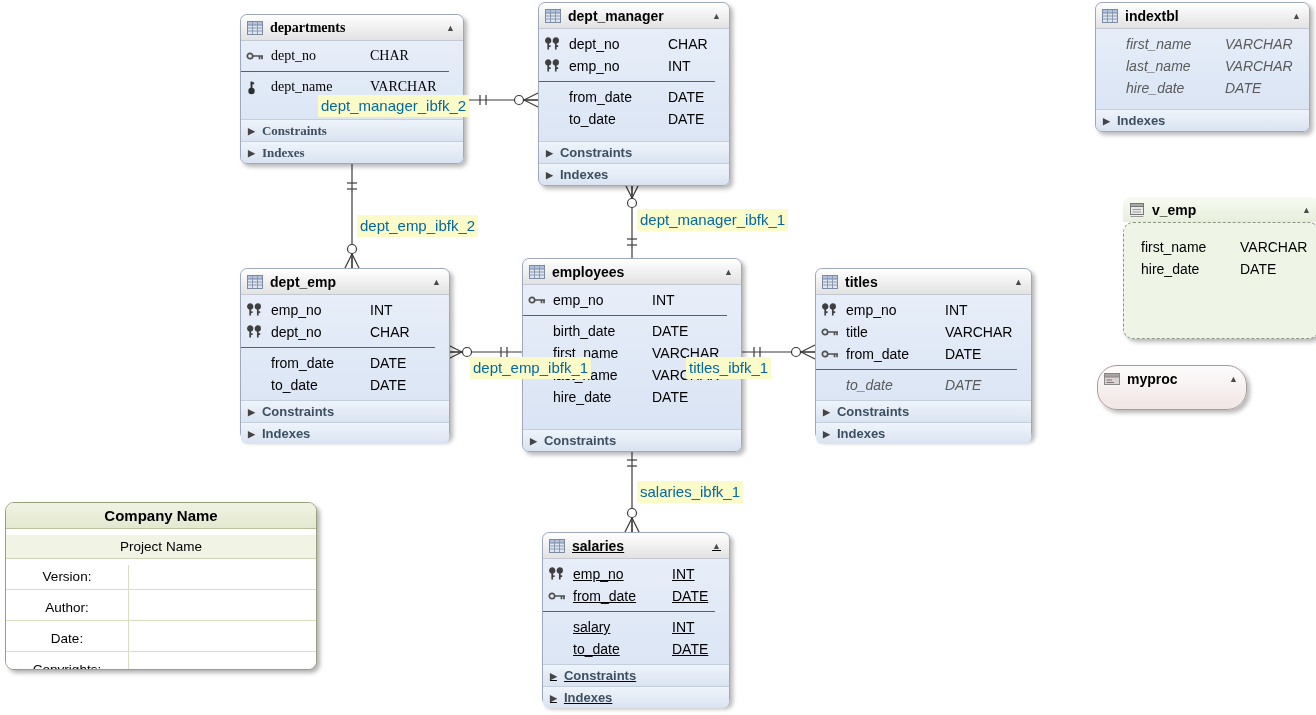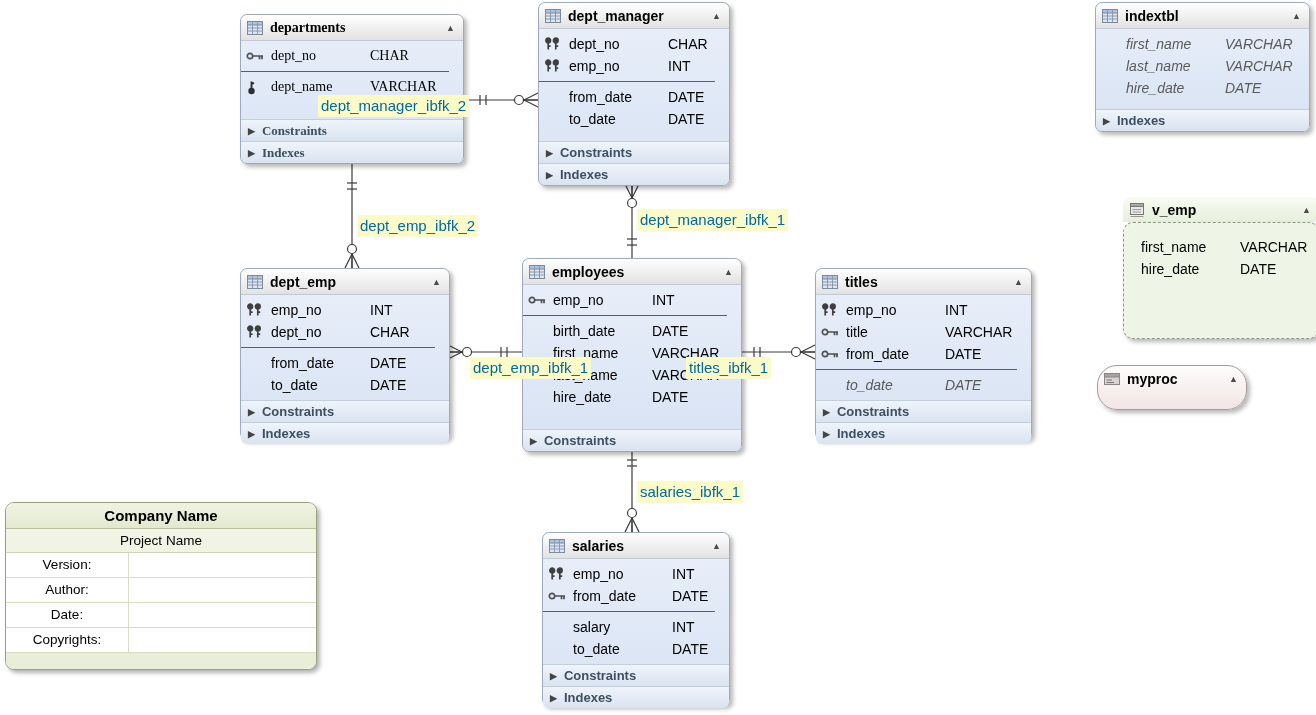--- a/index.html
+++ b/index.html
@@ -96,21 +96,21 @@
       <circle cx="796" cy="352" r="4.5" fill="#ffffff" stroke="#3b3b3b" stroke-width="1.2"></circle>
       <line x1="632" y1="450" x2="632" y2="532" stroke="#3b3b3b" stroke-width="1.2"></line>
       <line x1="627" y1="460" x2="637" y2="460" stroke="#3b3b3b" stroke-width="1.2"></line>
       <line x1="627" y1="466" x2="637" y2="466" stroke="#3b3b3b" stroke-width="1.2"></line>
       <line x1="632" y1="518" x2="625" y2="532" stroke="#3b3b3b" stroke-width="1.2"></line>
       <line x1="632" y1="518" x2="632" y2="532" stroke="#3b3b3b" stroke-width="1.2"></line>
       <line x1="632" y1="518" x2="639" y2="532" stroke="#3b3b3b" stroke-width="1.2"></line>
       <circle cx="632" cy="513" r="4.5" fill="#ffffff" stroke="#3b3b3b" stroke-width="1.2"></circle>
     </svg>
 
-  <div class="info-box" id="info-box" style="left: 5px; top: 502px; width: 310px; height: 166px;">
+  <div class="info-box" id="info-box" style="left: 5px; top: 502px; width: 310px; height: 166px; gap: 6px;">
     <div class="info-title">Company Name</div>
     <div class="info-subtitle">Project Name</div>
 
     <div class="info-row">
         <span class="k">Version:</span>
         <span class="v">1.0.0.0</span>
       </div>
       <div class="info-row">
         <span class="k">Author:</span>
       </div>
@@ -507,21 +507,21 @@
             <span class="tri">▶</span>
             <span>Constraints</span>
           </div>
           <div class="footer-row">
             <span class="tri">▶</span>
             <span>Indexes</span>
           </div>
         </div>
       </div>
     </div>
-    <div class="entity table" style="left: 542px; top: 532px; width: 186px; height: 172px;">
+    <div class="entity table" style="left: 542px; top: 532px; width: 186px; height: 172px; text-decoration: underline;">
       <div class="entity-header">
         <span class="entity-icon">
           <svg width="16" height="14" viewBox="0 0 16 14">
             <rect x="0.5" y="0.5" width="15" height="13" fill="#dfe6f0" stroke="#7a8aa0"></rect>
             <rect x="0.5" y="0.5" width="15" height="3.5" fill="#b0c3dc" stroke="#7a8aa0"></rect>
             <path d="M5.5 1 V13 M10.5 1 V13 M1 7 H15 M1 10 H15" stroke="#8a9ab2" stroke-width="1" fill="none"></path>
           </svg>
         </span>
         <span class="entity-title">salaries</span>
         <span class="collapse-arrow">▲</span>

